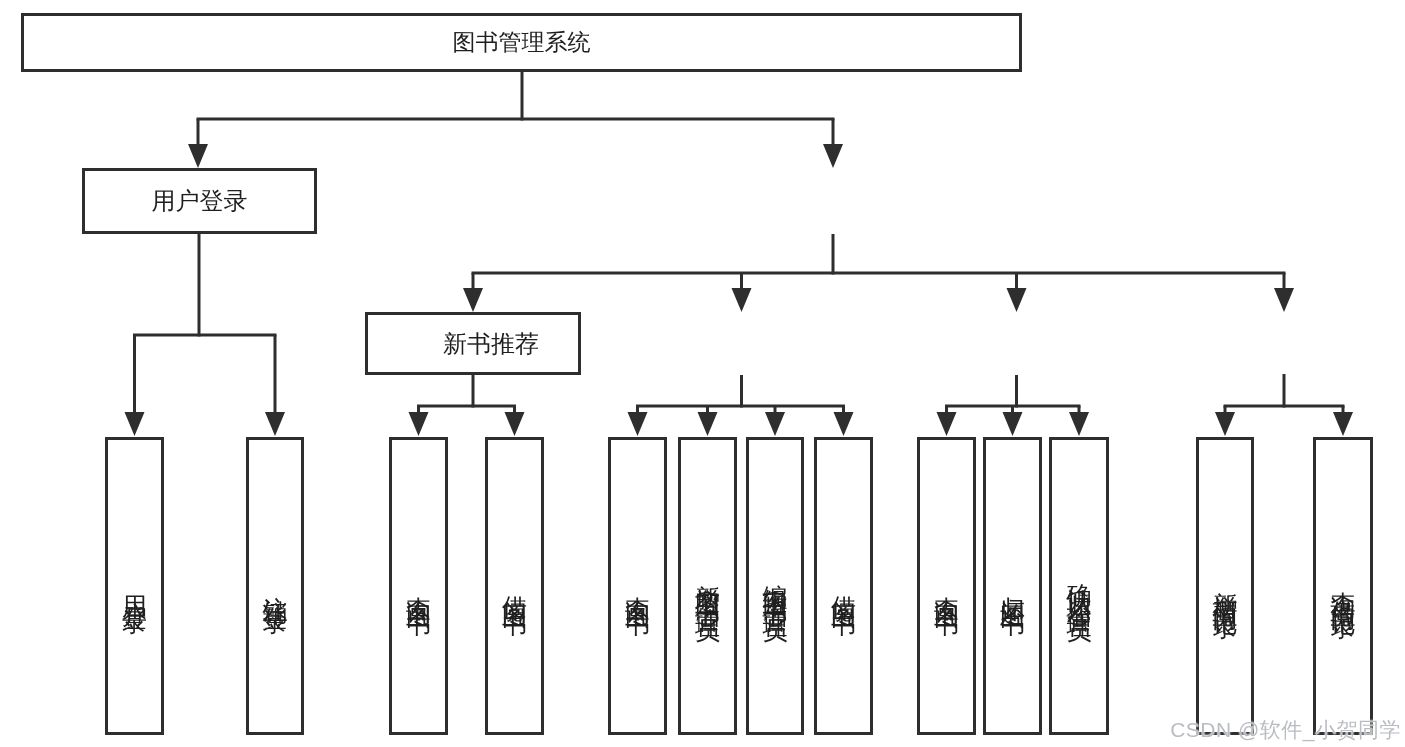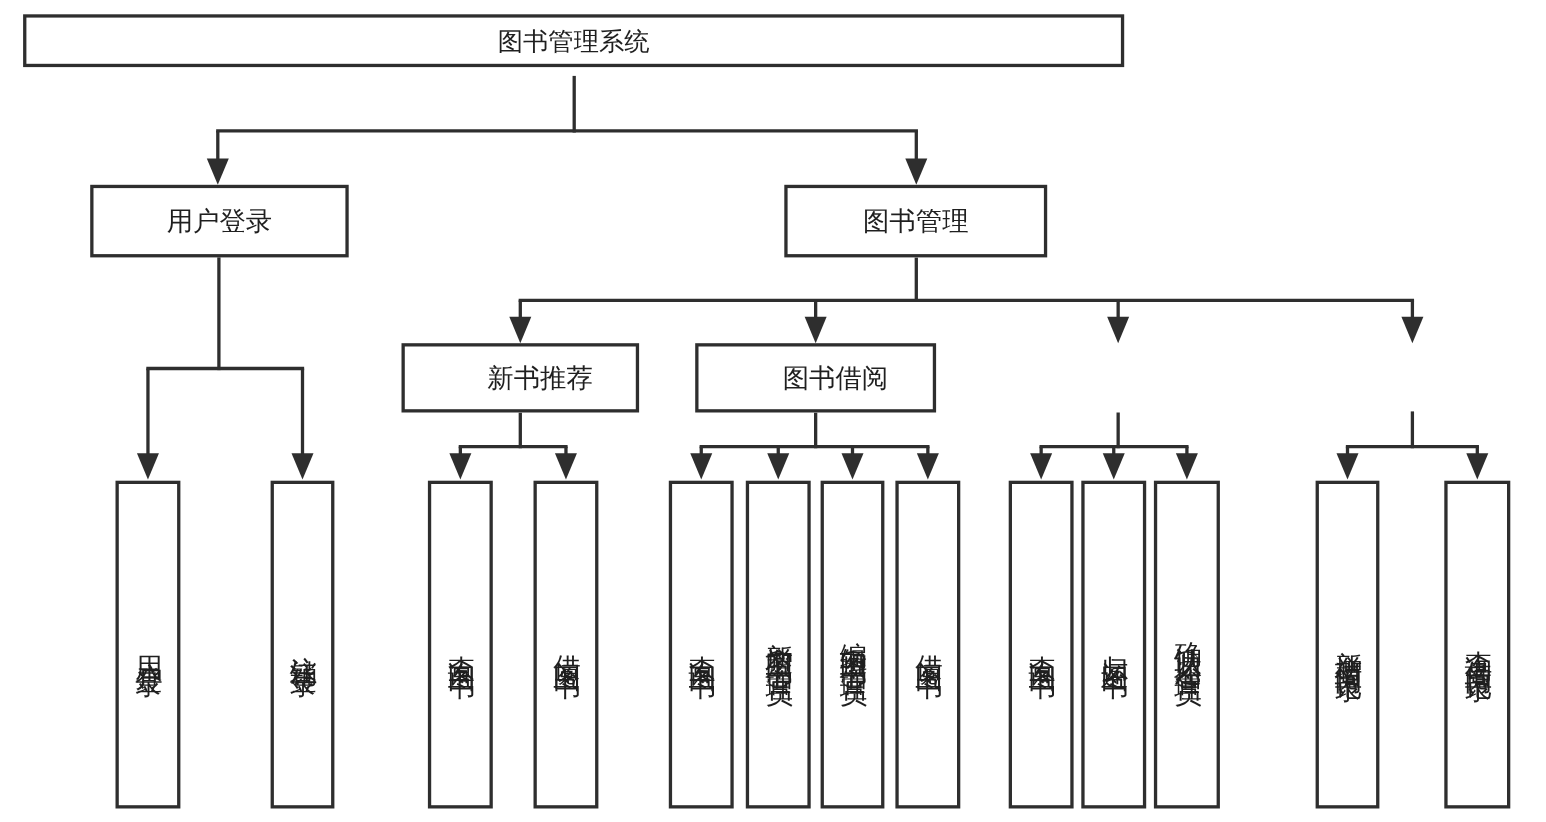--- a/index.html
+++ b/index.html
@@ -37,21 +37,21 @@
   .node {
     position: absolute;
     background: var(--box-fill);
     border: 3px solid var(--box-border);
     color: var(--text);
     display: flex;
     align-items: center;
     justify-content: center;
     text-align: center;
   }
-  .root-node   { left: 21px;  top: 13px;  width: 1001px; height: 48px; font-size: 23px; }
+  .root-node   { left: 21px;  top: 13px;  width: 1001px; height: 59px; font-size: 23px; }
   .branch-node { top: 168px; height: 66px; font-size: 24px; }
   .section-node{ top: 312px; height: 63px; font-size: 24px; padding-left: 36px; }
   .leaf-node   { top: 437px; height: 298px; font-size: 25px; }
   .leaf-node .vtext {
     writing-mode: vertical-rl;
     text-orientation: mixed;
     letter-spacing: 5px;
     line-height: 1;
     white-space: nowrap;
   }
@@ -169,30 +169,24 @@
     </g>
   </svg>
 
   <div class="node root-node">
     <span>图书管理系统</span>
   </div>
 
   <div class="node branch-node pos-login">
     <span>用户登录</span>
   </div>
-  <div class="node branch-node pos-mgmt">
-    <span>图书管理</span>
-  </div>
 
   <div class="node section-node pos-sec0">
     <span>新书推荐</span>
   </div>
-  <div class="node section-node pos-sec1">
-    <span>图书借阅</span>
-  </div>
 
   <div class="node leaf-node pos-u0">
     <span class="vtext">用户登录</span>
   </div>
   <div class="node leaf-node pos-u1">
     <span class="vtext">注销登录</span>
   </div>
 
   <div class="node leaf-node pos-r0">
     <span class="vtext">查询图书</span>
@@ -224,14 +218,15 @@
     <span class="vtext">确认归还（管理员）</span>
   </div>
 
   <div class="node leaf-node pos-d0">
     <span class="vtext">新增借阅记录</span>
   </div>
   <div class="node leaf-node pos-d1">
     <span class="vtext">查询借阅记录</span>
   </div>
 
+  <div class="watermark">CSDN @软件_小贺同学</div>
 
 </div>
 
 </body></html>

